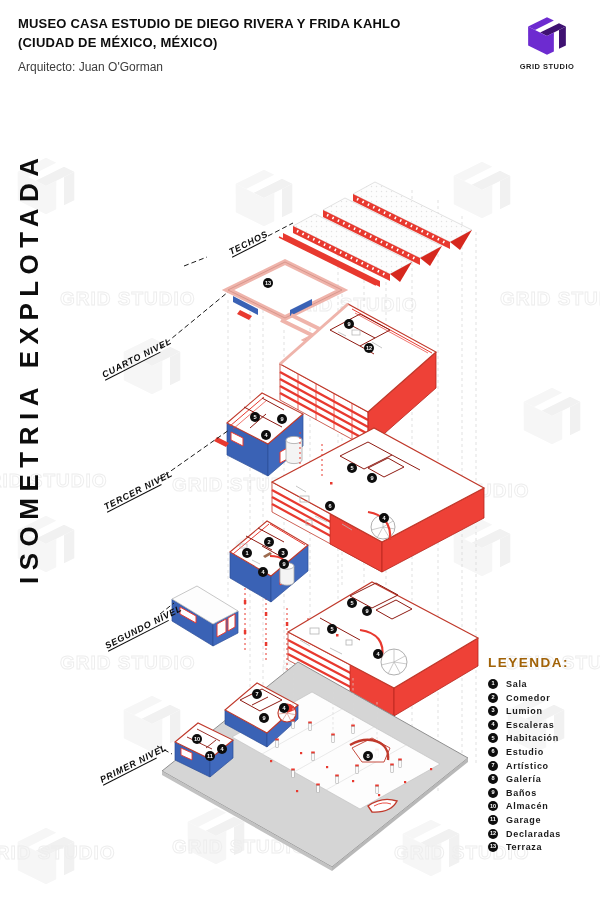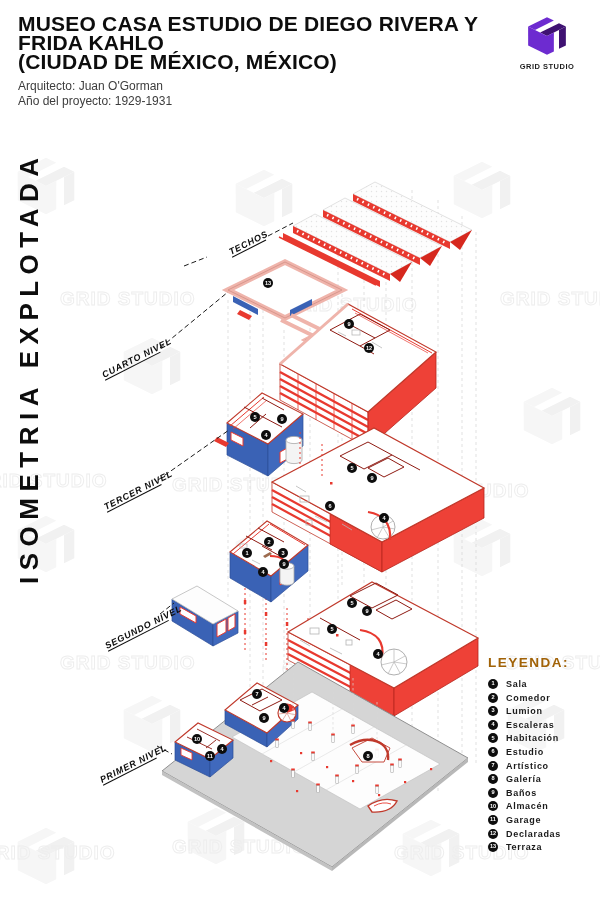--- a/index.html
+++ b/index.html
@@ -2,21 +2,21 @@
 <html><head>
 <meta charset="utf-8">
 <style>
   html,body{margin:0;padding:0;background:#fff;}
   .poster{position:relative;width:600px;height:900px;background:#fff;overflow:hidden;
           font-family:"Liberation Sans",sans-serif;color:#111;}
   svg{display:block;}
   .wm-layer{position:absolute;left:0;top:0;z-index:0;}
   .drawing{position:absolute;left:0;top:0;z-index:1;}
   .hdr{position:absolute;left:18px;top:14px;z-index:2;width:470px;}
-  .hdr h1{margin:0;font-size:21px;line-height:19px;font-weight:bold;letter-spacing:.2px;color:#0d0d0d;}
+  .hdr h1{margin:0;font-size:13px;line-height:19px;font-weight:bold;letter-spacing:.2px;color:#0d0d0d;}
   .hdr .info{margin-top:8px;font-size:12px;line-height:15.4px;color:#3d3d3d;}
   .hdr .info .it{font-style:italic;}
   .logo{position:absolute;right:16px;top:12px;z-index:2;width:74px;text-align:center;}
   .logo .mark{margin:0 auto;}
   .logo .lbl{font-size:7.5px;font-weight:bold;letter-spacing:.5px;color:#1c1c1c;margin-top:2px;}
   .side-title{position:absolute;left:14px;top:584px;z-index:2;width:424px;white-space:nowrap;
               transform:rotate(-90deg);transform-origin:0 0;
               font-size:26px;font-weight:bold;letter-spacing:6.5px;color:#0d0d0d;}
   .legend{position:absolute;left:488px;top:655px;z-index:2;width:110px;}
   .legend h2{margin:0 0 9px 0;font-size:13.5px;font-weight:bold;letter-spacing:1.5px;color:#a16207;}
@@ -567,21 +567,20 @@
     </g>
   </svg>
 
   <header class="hdr">
     <h1>
       <span>MUSEO CASA ESTUDIO DE DIEGO RIVERA Y FRIDA KAHLO</span><br>
       <span>(CIUDAD DE MÉXICO, MÉXICO)</span>
     </h1>
     <div class="info">
       <div>Arquitecto: Juan O'Gorman</div>
-      <div>Año del proyecto: 1929-1931</div>
     </div>
   </header>
 
   <div class="logo">
     <svg class="mark" width="52" height="48" viewBox="0 0 56 56" style="--c1:#6d2bd0;--c2:#3f1272">
       <use href="#gsmark" x="0" y="0" width="56" height="56"></use>
     </svg>
     <div class="lbl">GRID STUDIO</div>
   </div>
 

